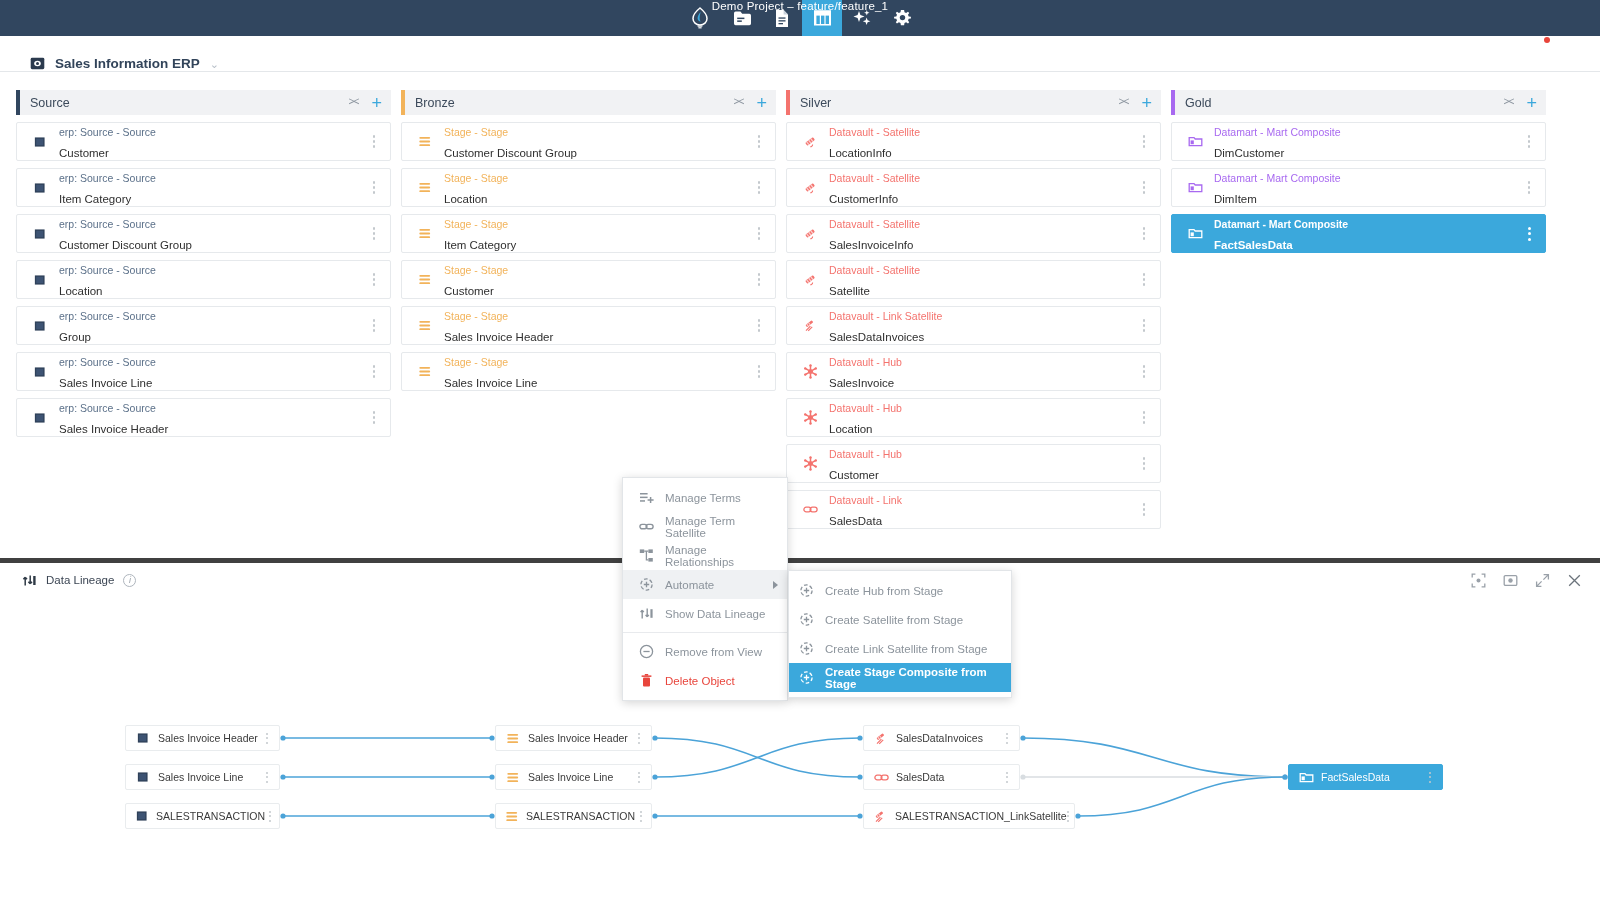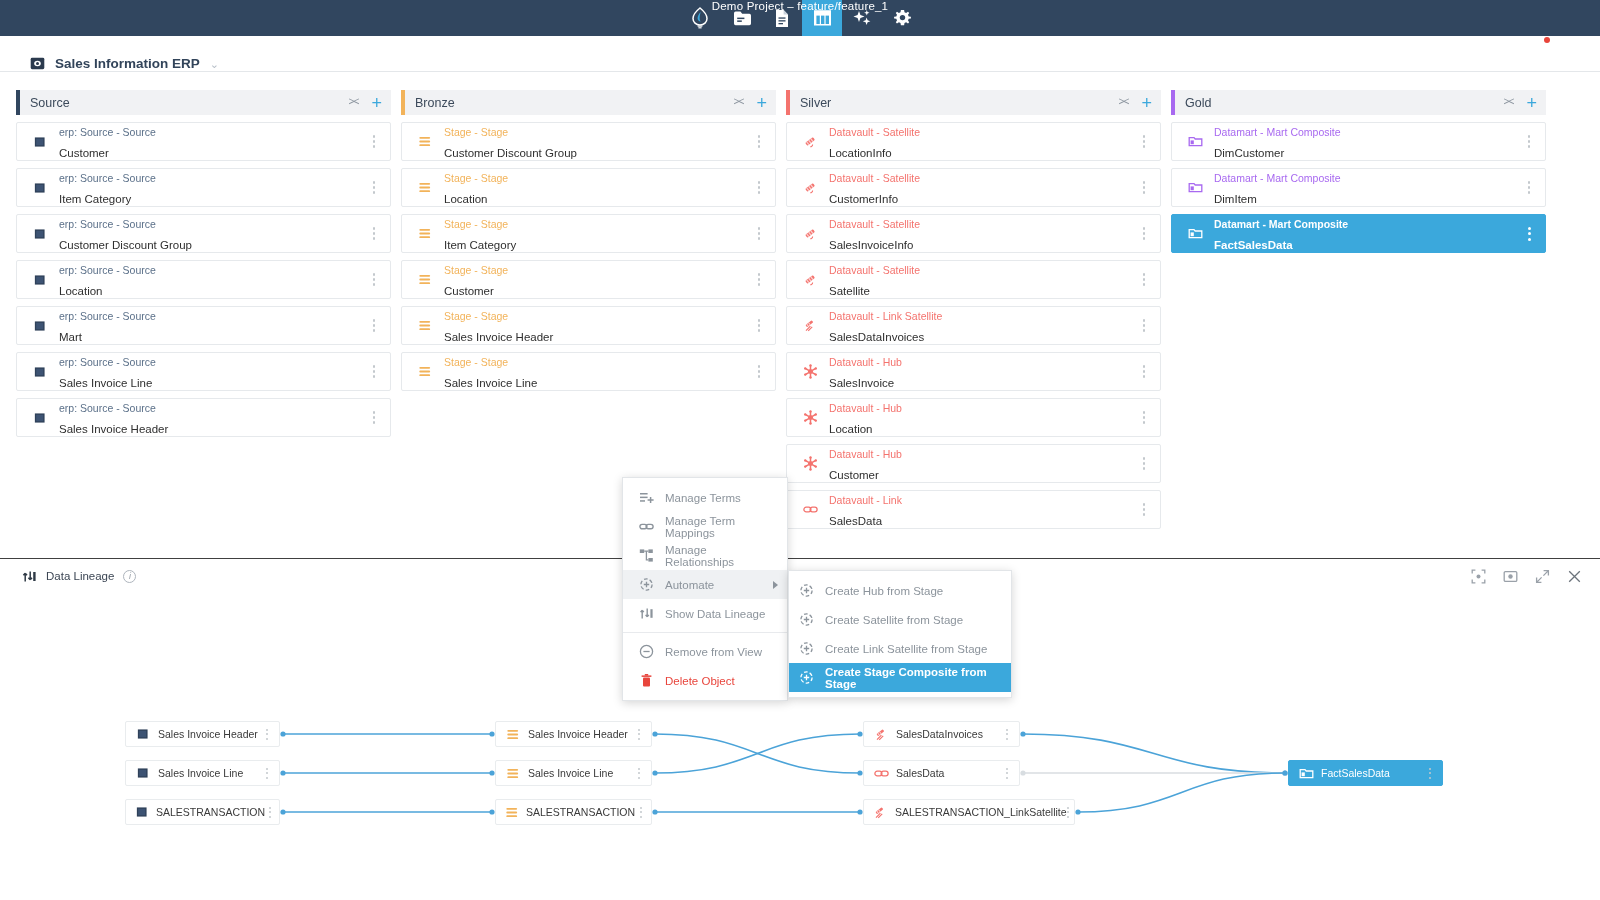--- a/index.html
+++ b/index.html
@@ -132,21 +132,21 @@
   .sub-item {
     height: 29px; display: flex; align-items: center;
     padding: 0 10px; gap: 11px; font-size: 11.5px;
     color: #8c949c; cursor: pointer;
   }
   .sub-item.sel { background: #3ba8dc; color: #ffffff; font-weight: bold; }
 
   
   .lineage {
     position: absolute; left: 0; right: 0; top: 558px; bottom: 0;
-    background: #ffffff; border-top: 1px solid #404040;
+    background: #ffffff; border-top: 5px solid #404040;
   }
   .lin-head {
     height: 34px; display: flex; align-items: center;
     padding: 0 18px 0 22px; gap: 9px;
   }
   .lin-title { font-size: 11.5px; color: #3c4654; }
   .info-ic {
     width: 13px; height: 13px; border-radius: 50%;
     border: 1px solid #aeb5bd; color: #9aa1a9;
     font-size: 9px; display: flex; align-items: center;
@@ -331,21 +331,21 @@
         </div>
         <div class="card">
       <span class="card-icon">
             <svg width="14" height="14" viewBox="0 0 15 15">
               <rect x="2" y="2.6" width="10.4" height="9.8" fill="#2f4159"></rect>
                 <rect x="3.4" y="4" width="7.6" height="7" fill="#3d5373"></rect>
             </svg>
           </span>
       <span class="card-text">
         <span class="card-type t-source">erp: Source - Source</span><br>
-        <span class="card-name">Mart</span>
+        <span class="card-name">Group</span>
       </span>
           <span class="kebab">
             <i></i>
             <i></i>
             <i></i>
           </span>
         </div>
         <div class="card">
       <span class="card-icon">
             <svg width="14" height="14" viewBox="0 0 15 15">
@@ -799,21 +799,21 @@
       <span>Manage Terms</span>
 
     </div>
     <div class="ctx-item">
       <span class="ctx-ic">
         <svg width="15" height="15" viewBox="0 0 15 15">
           <rect x="0.9" y="5.4" width="7" height="4.4" rx="2.2" stroke="#8c949c" stroke-width="1.4" fill="none"></rect>
                 <rect x="7.1" y="5.4" width="7" height="4.4" rx="2.2" stroke="#8c949c" stroke-width="1.4" fill="none"></rect>
         </svg>
       </span>
-      <span>Manage Term Mappings</span>
+      <span>Manage Term Satellite</span>
 
     </div>
     <div class="ctx-item">
       <span class="ctx-ic">
         <svg width="15" height="15" viewBox="0 0 15 15">
           <rect x="0.8" y="1.4" width="4.4" height="3.6" fill="#8c949c"></rect>
                 <rect x="9.4" y="1.4" width="4.4" height="3.6" fill="#8c949c"></rect>
                 <rect x="9.4" y="10" width="4.4" height="3.6" fill="#8c949c"></rect>
                 <path d="M5.2 3.2 H7.4 V11.8 H9.4 M7.4 3.2 H9.4" stroke="#8c949c" stroke-width="1.3" fill="none"></path>
         </svg>

